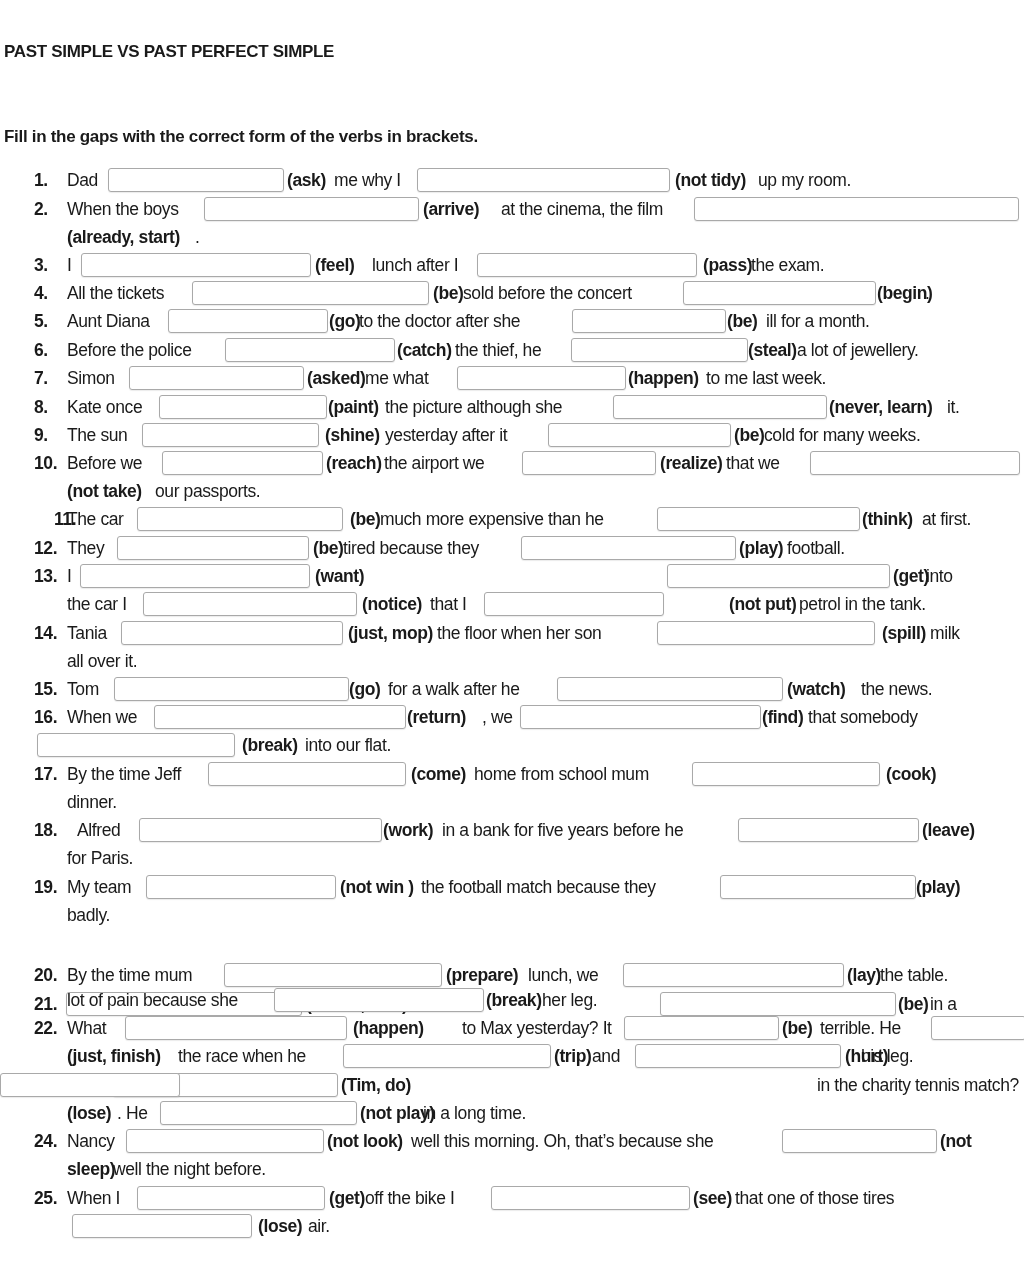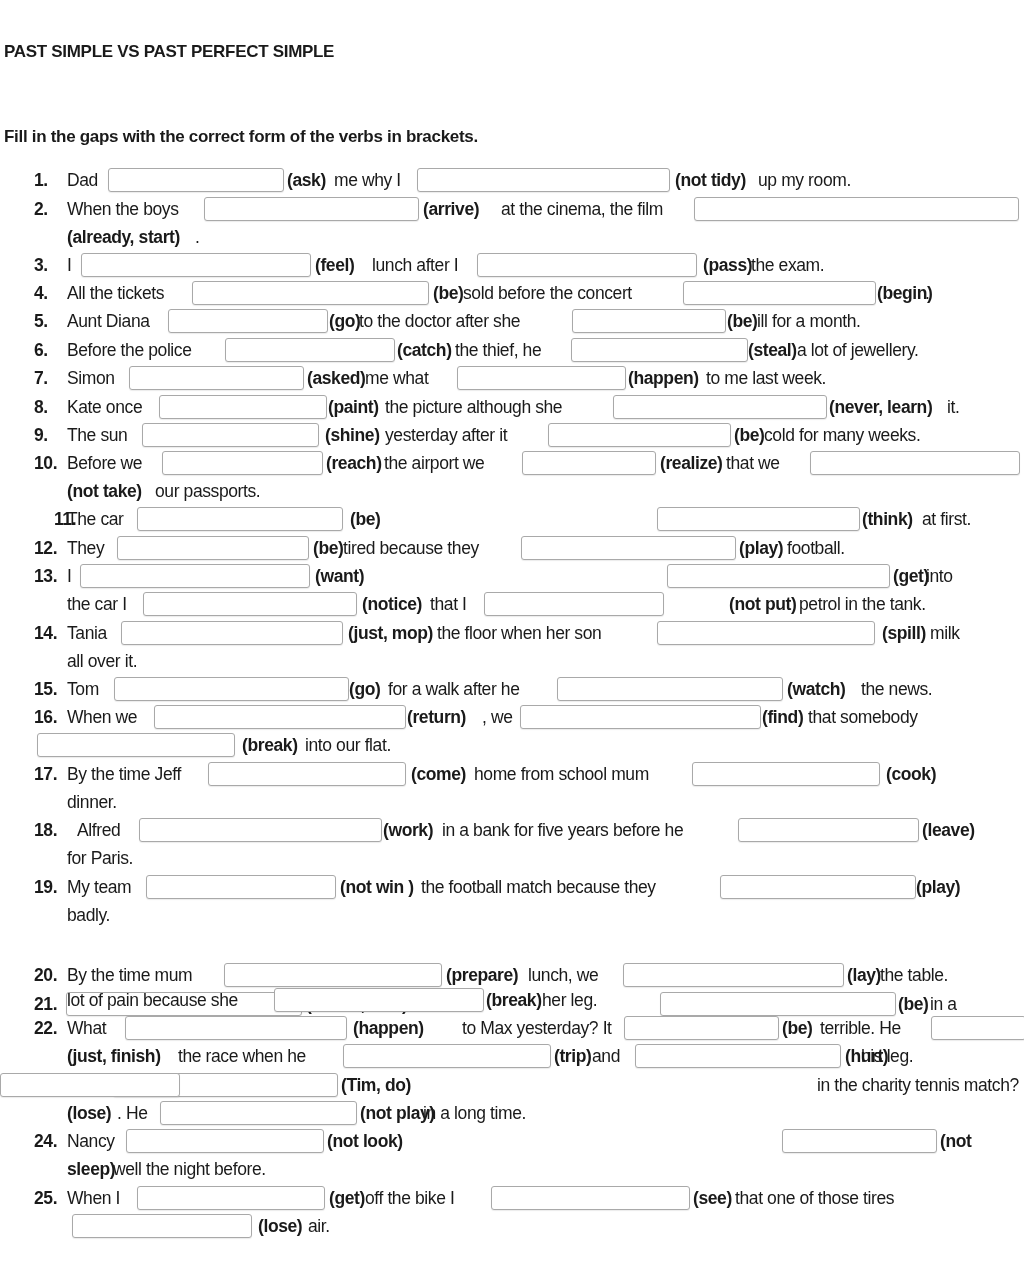--- a/index.html
+++ b/index.html
@@ -70,21 +70,21 @@
       <span class="seg" style="left: 925px;">.</span>
     </div>
     <div class="line" style="top: 307px;">
       <span class="seg num" style="left: 34px;">5.</span>
       <span class="seg" style="left: 67px;">Aunt Diana</span>
       <input type="text" class="gap" style="left: 168px; width: 160px;">
       <span class="seg verb" style="left: 329px;">(go)</span>
       <span class="seg" style="left: 359px;"> to the doctor after she</span>
       <input type="text" class="gap" style="left: 572px; width: 154px;">
       <span class="seg verb" style="left: 727px;">(be)</span>
-      <span class="seg" style="left: 757px;"> ill for a month.</span>
+      <span class="seg" style="left: 757px; padding-left: 9px;"> ill for a month.</span>
     </div>
     <div class="line" style="top: 336px;">
       <span class="seg num" style="left: 34px;">6.</span>
       <span class="seg" style="left: 67px;">Before the police</span>
       <input type="text" class="gap" style="left: 225px; width: 170px;">
       <span class="seg verb" style="left: 397px;">(catch)</span>
       <span class="seg" style="left: 455px;"> the thief, he</span>
       <input type="text" class="gap" style="left: 571px; width: 177px;">
       <span class="seg verb" style="left: 748px;">(steal)</span>
       <span class="seg" style="left: 797px;"> a lot of jewellery.</span>
@@ -132,20 +132,21 @@
     </div>
     <div class="line" style="top: 477px;">
       <span class="seg verb" style="left: 67px;">(not take)</span>
       <span class="seg" style="left: 155px;"> our passports.</span>
     </div>
     <div class="line" style="top: 505px;">
       <span class="seg num" style="left: 34px; margin-left: 20px;">11.</span>
       <span class="seg" style="left: 67px;">The car</span>
       <input type="text" class="gap" style="left: 137px; width: 206px;">
       <span class="seg verb" style="left: 350px;">(be)</span>
+      <span class="seg" style="left: 380px;"> much more expensive than he</span>
       <input type="text" class="gap" style="left: 657px; width: 203px;">
       <span class="seg verb" style="left: 862px;">(think)</span>
       <span class="seg" style="left: 922px;"> at first.</span>
     </div>
     <div class="line" style="top: 534px;">
       <span class="seg num" style="left: 34px;">12.</span>
       <span class="seg" style="left: 67px;">They</span>
       <input type="text" class="gap" style="left: 117px; width: 192px;">
       <span class="seg verb" style="left: 313px;">(be)</span>
       <span class="seg" style="left: 343px;"> tired because they</span>
@@ -303,20 +304,21 @@
       <span class="seg" style="left: 117px;">. He</span>
       <input type="text" class="gap" style="left: 160px; width: 197px;">
       <span class="seg verb" style="left: 360px;">(not play)</span>
       <span class="seg" style="left: 423px;"> in a long time.</span>
     </div>
     <div class="line" style="top: 1127px;">
       <span class="seg num" style="left: 34px;">24.</span>
       <span class="seg" style="left: 67px;">Nancy</span>
       <input type="text" class="gap" style="left: 126px; width: 198px;">
       <span class="seg verb" style="left: 327px;">(not look)</span>
+      <span class="seg" style="left: 411px;"> well this morning. Oh, that’s because she</span>
       <input type="text" class="gap" style="left: 782px; width: 155px;">
       <span class="seg verb" style="left: 940px;">(not</span>
     </div>
     <div class="line" style="top: 1155px;">
       <span class="seg verb" style="left: 67px;">sleep)</span>
       <span class="seg" style="left: 113px;"> well the night before.</span>
     </div>
     <div class="line" style="top: 1184px;">
       <span class="seg num" style="left: 34px;">25.</span>
       <span class="seg" style="left: 67px;">When I</span>

